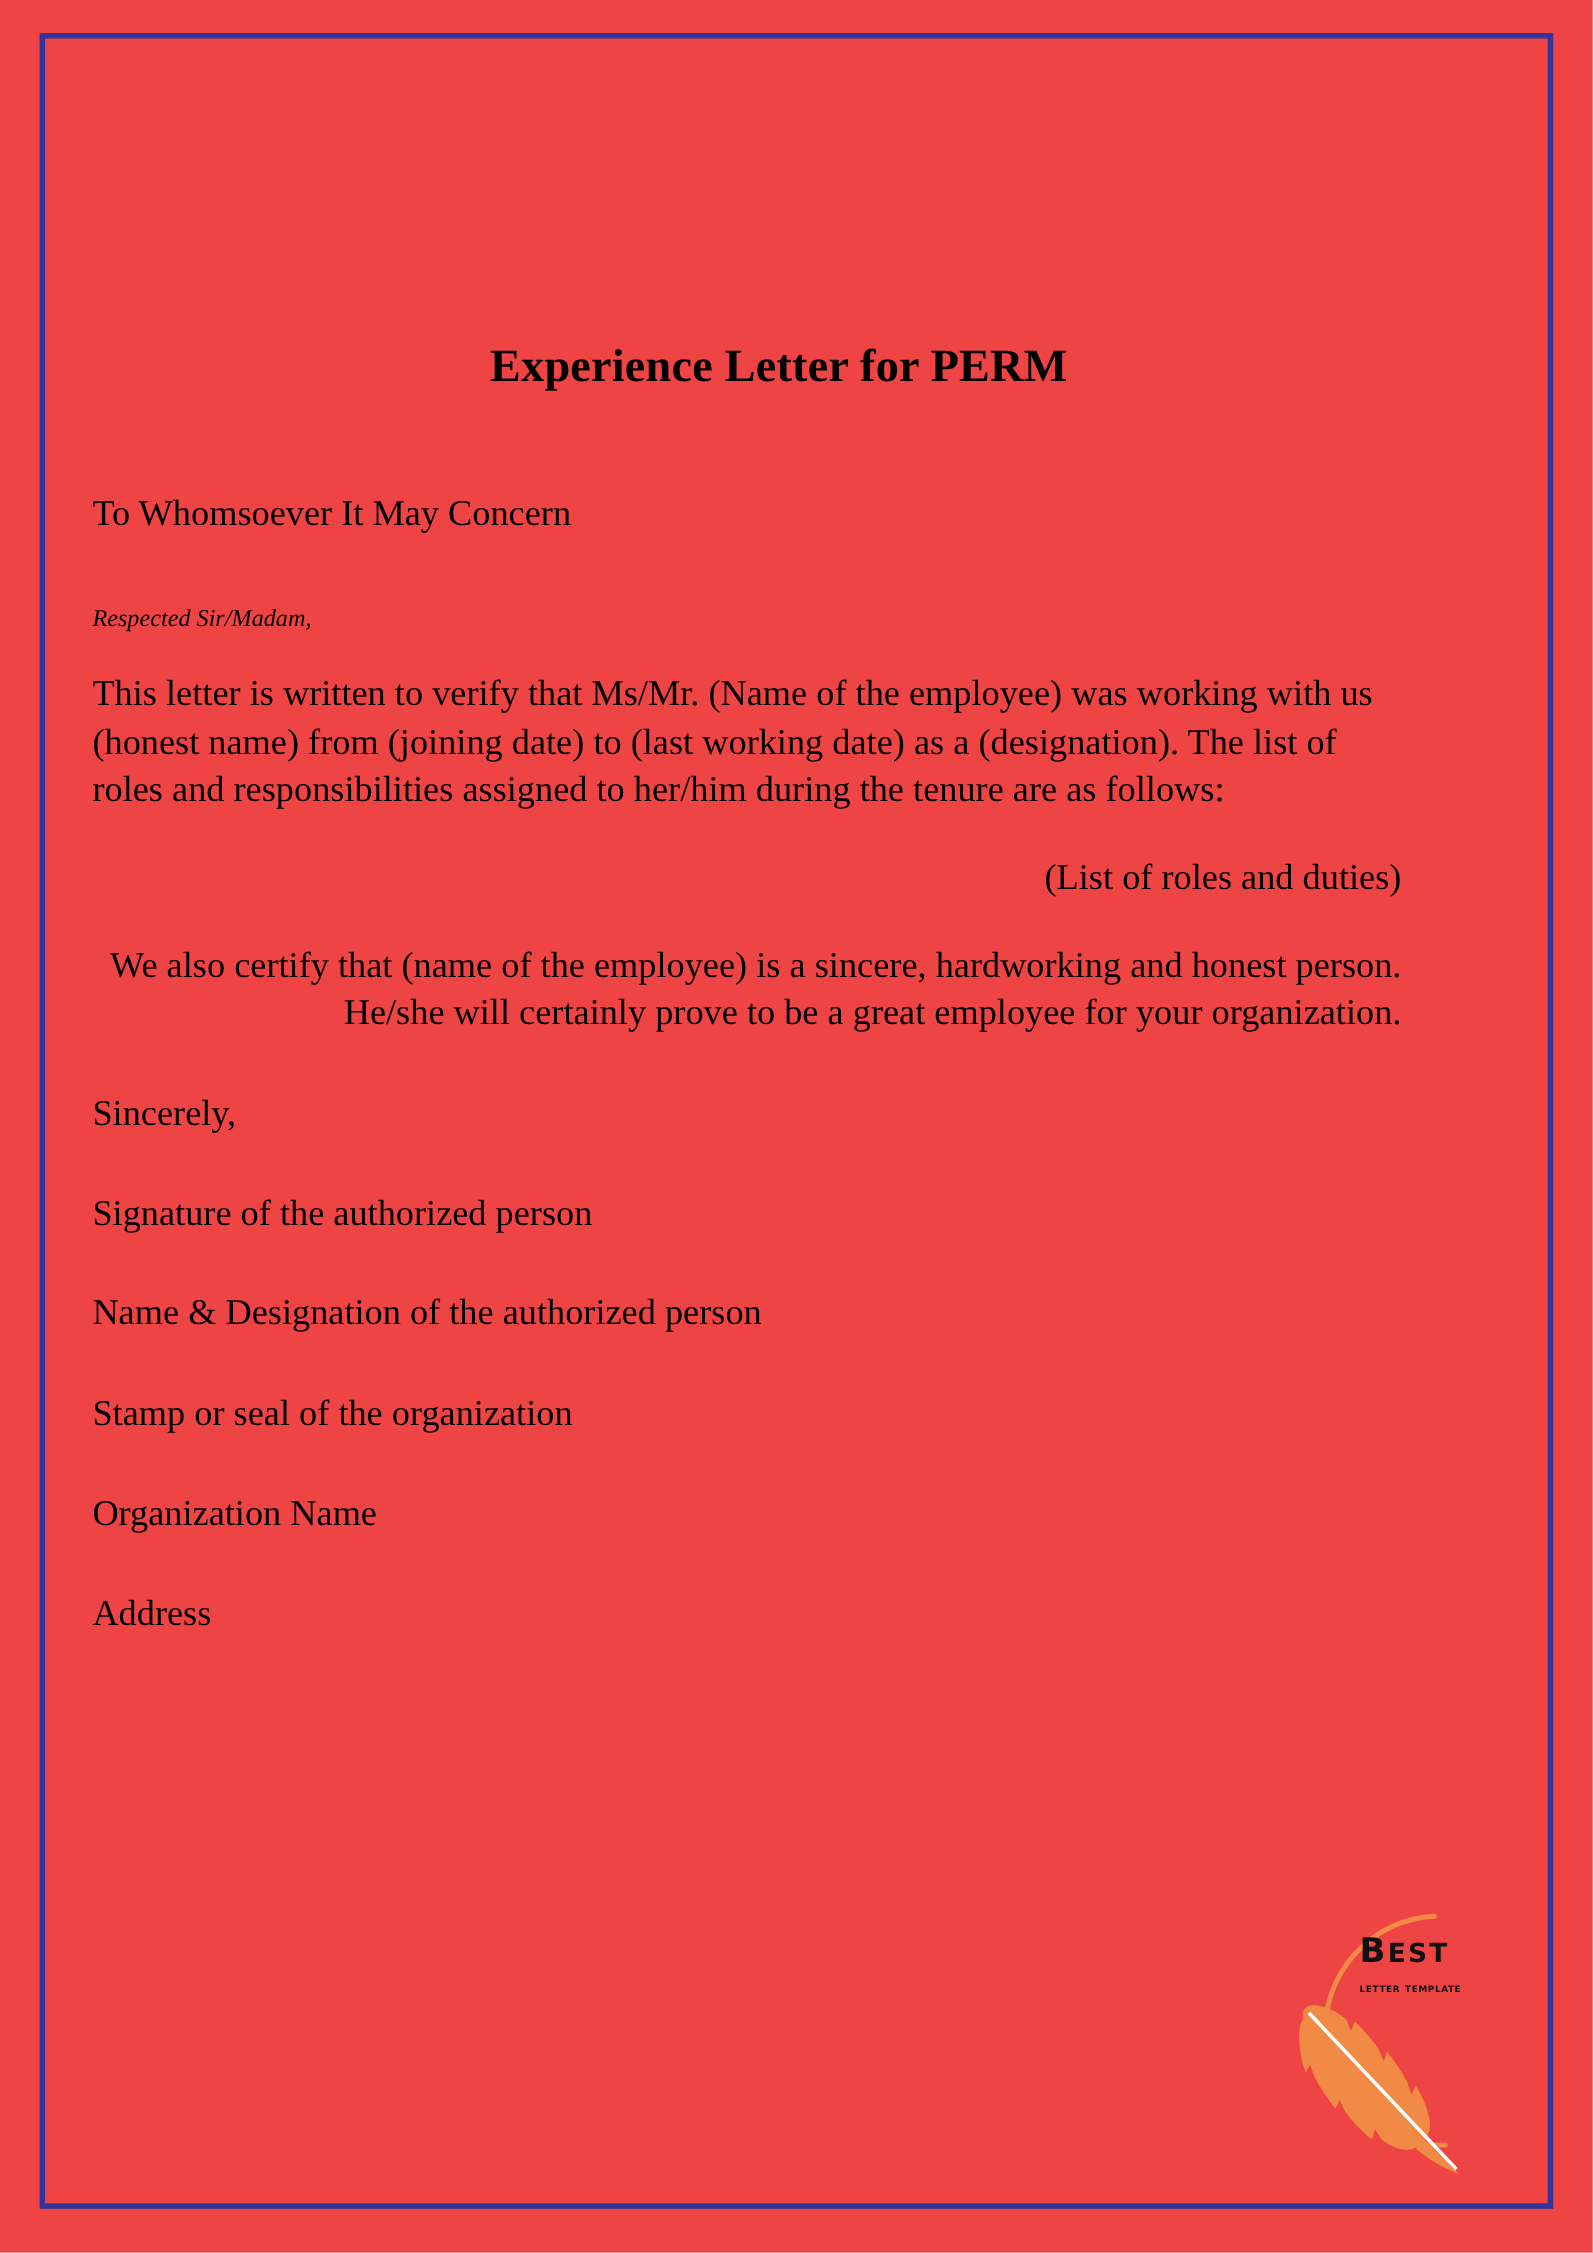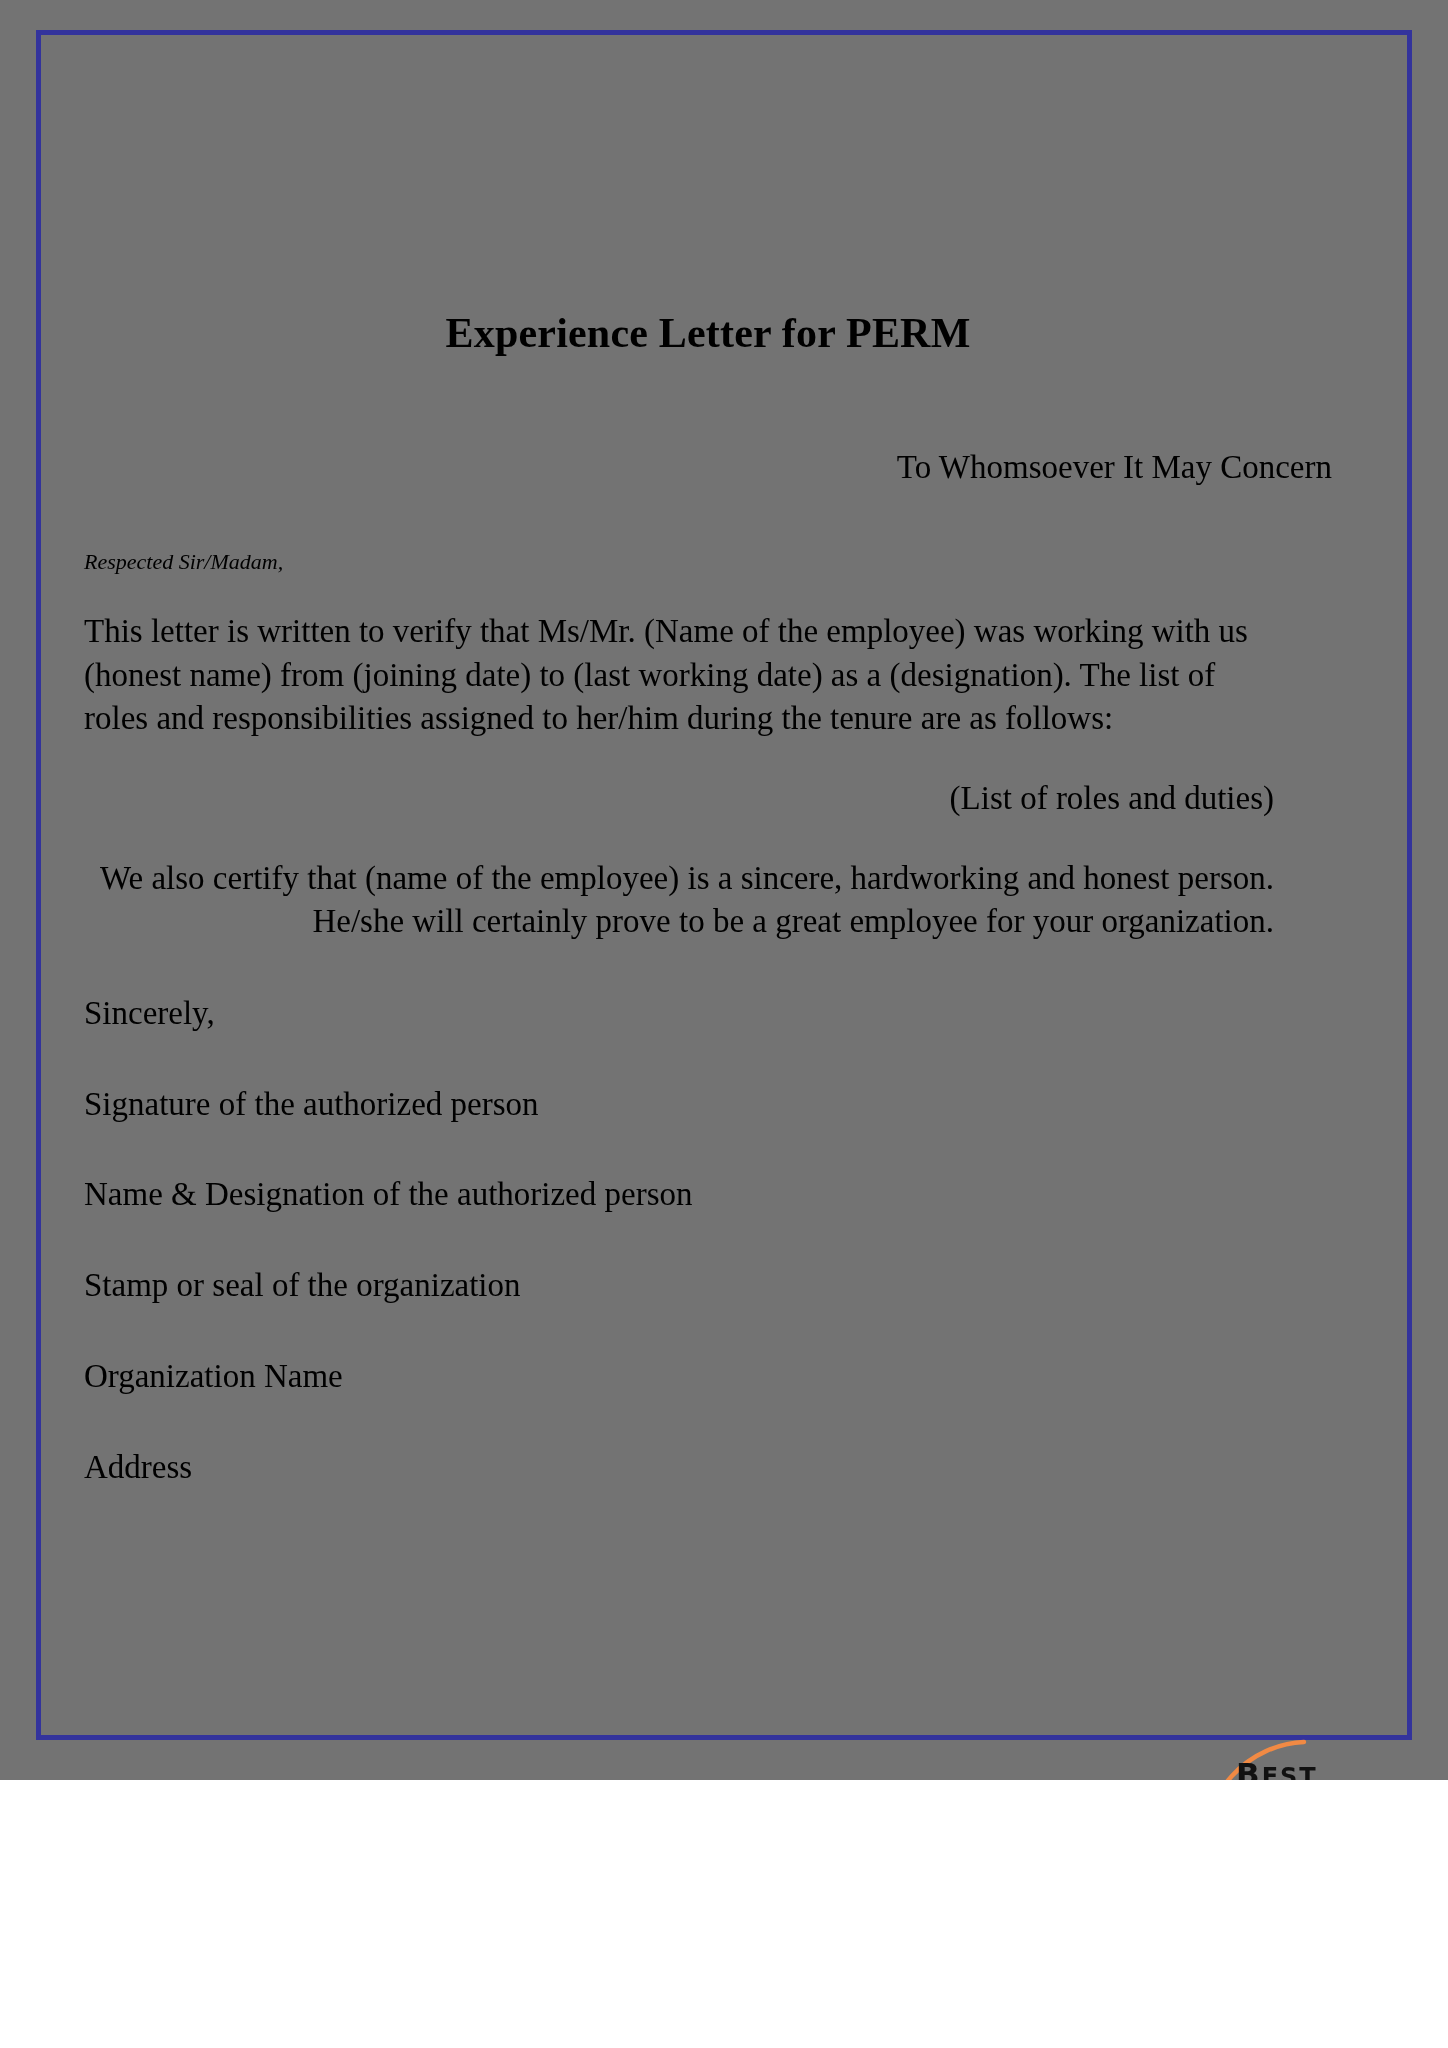--- a/index.html
+++ b/index.html
@@ -4,22 +4,22 @@
 <style>
   html, body {
     margin: 0;
     padding: 0;
     background: #ffffff;
   }
 
   .page {
     position: relative;
     width: 1448px;
-    height: 1780px;
-    background: #737373;
+    height: 2048px;
+    background: #ef4444;
     box-sizing: border-box;
     overflow: hidden;
     font-family: "Liberation Serif", "DejaVu Serif", serif;
   }
 
   
   .doc-border {
     position: absolute;
     left: 36px;
     top: 30px;
@@ -43,21 +43,21 @@
     font-weight: bold;
     font-size: 42px;
     color: #000000;
     margin-top: 280px;
     letter-spacing: 0.2px;
     line-height: 1.1;
     padding-right: 40px;
   }
 
   .doc-subtitle {
-    text-align: right;
+    text-align: left;
     font-size: 33px;
     color: #000000;
     margin-top: 92px;
     line-height: 1.2;
     padding-right: 40px;
   }
 
   .salutation {
     font-size: 22px;
     color: #000000;

